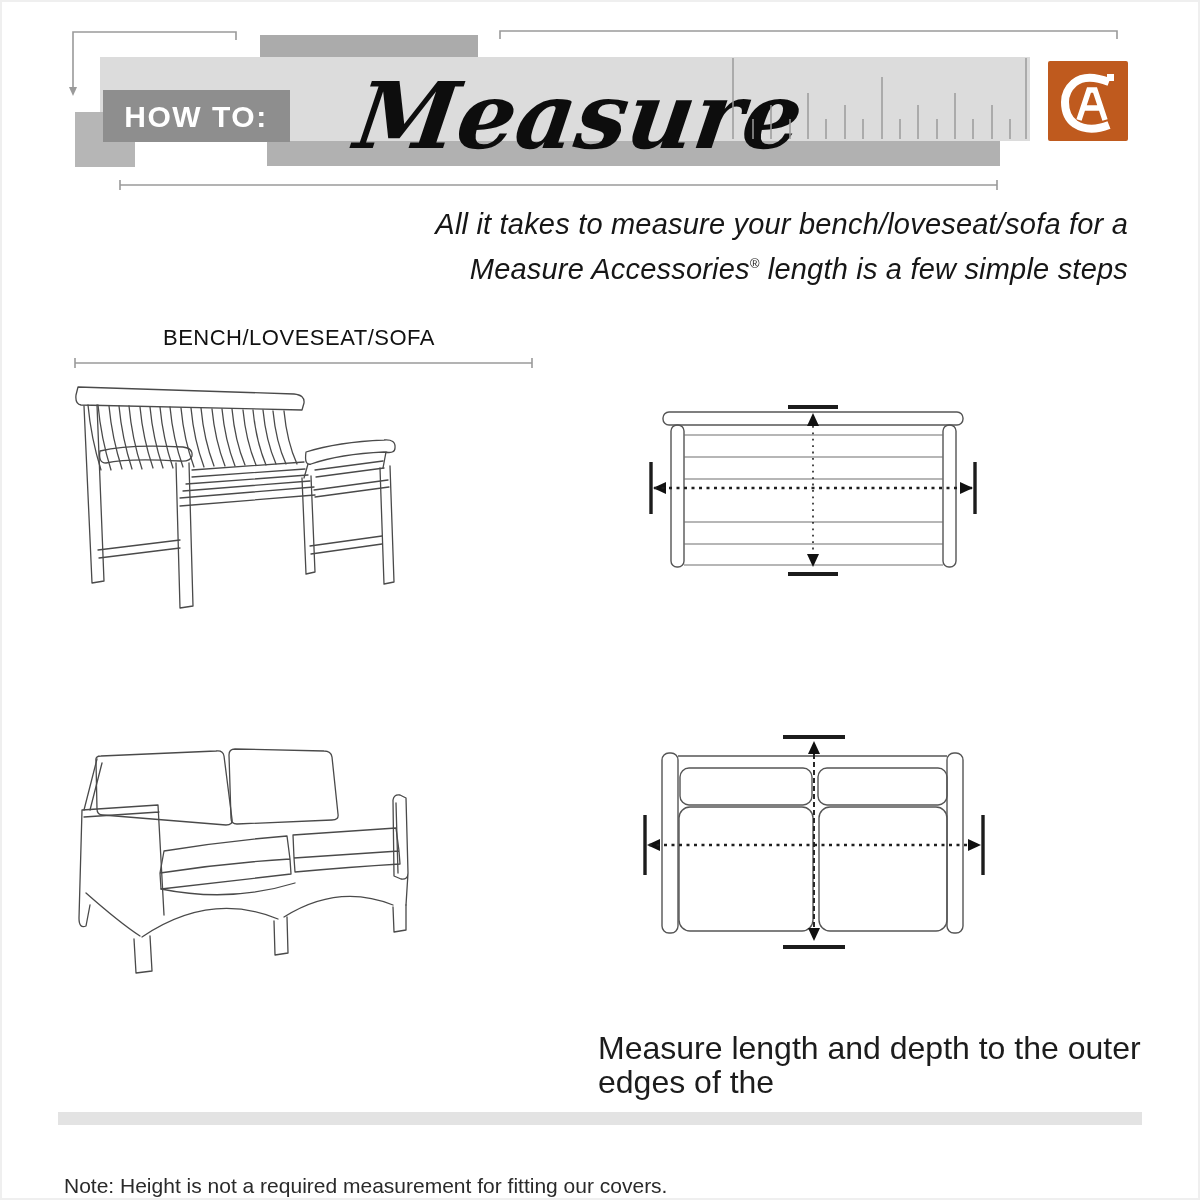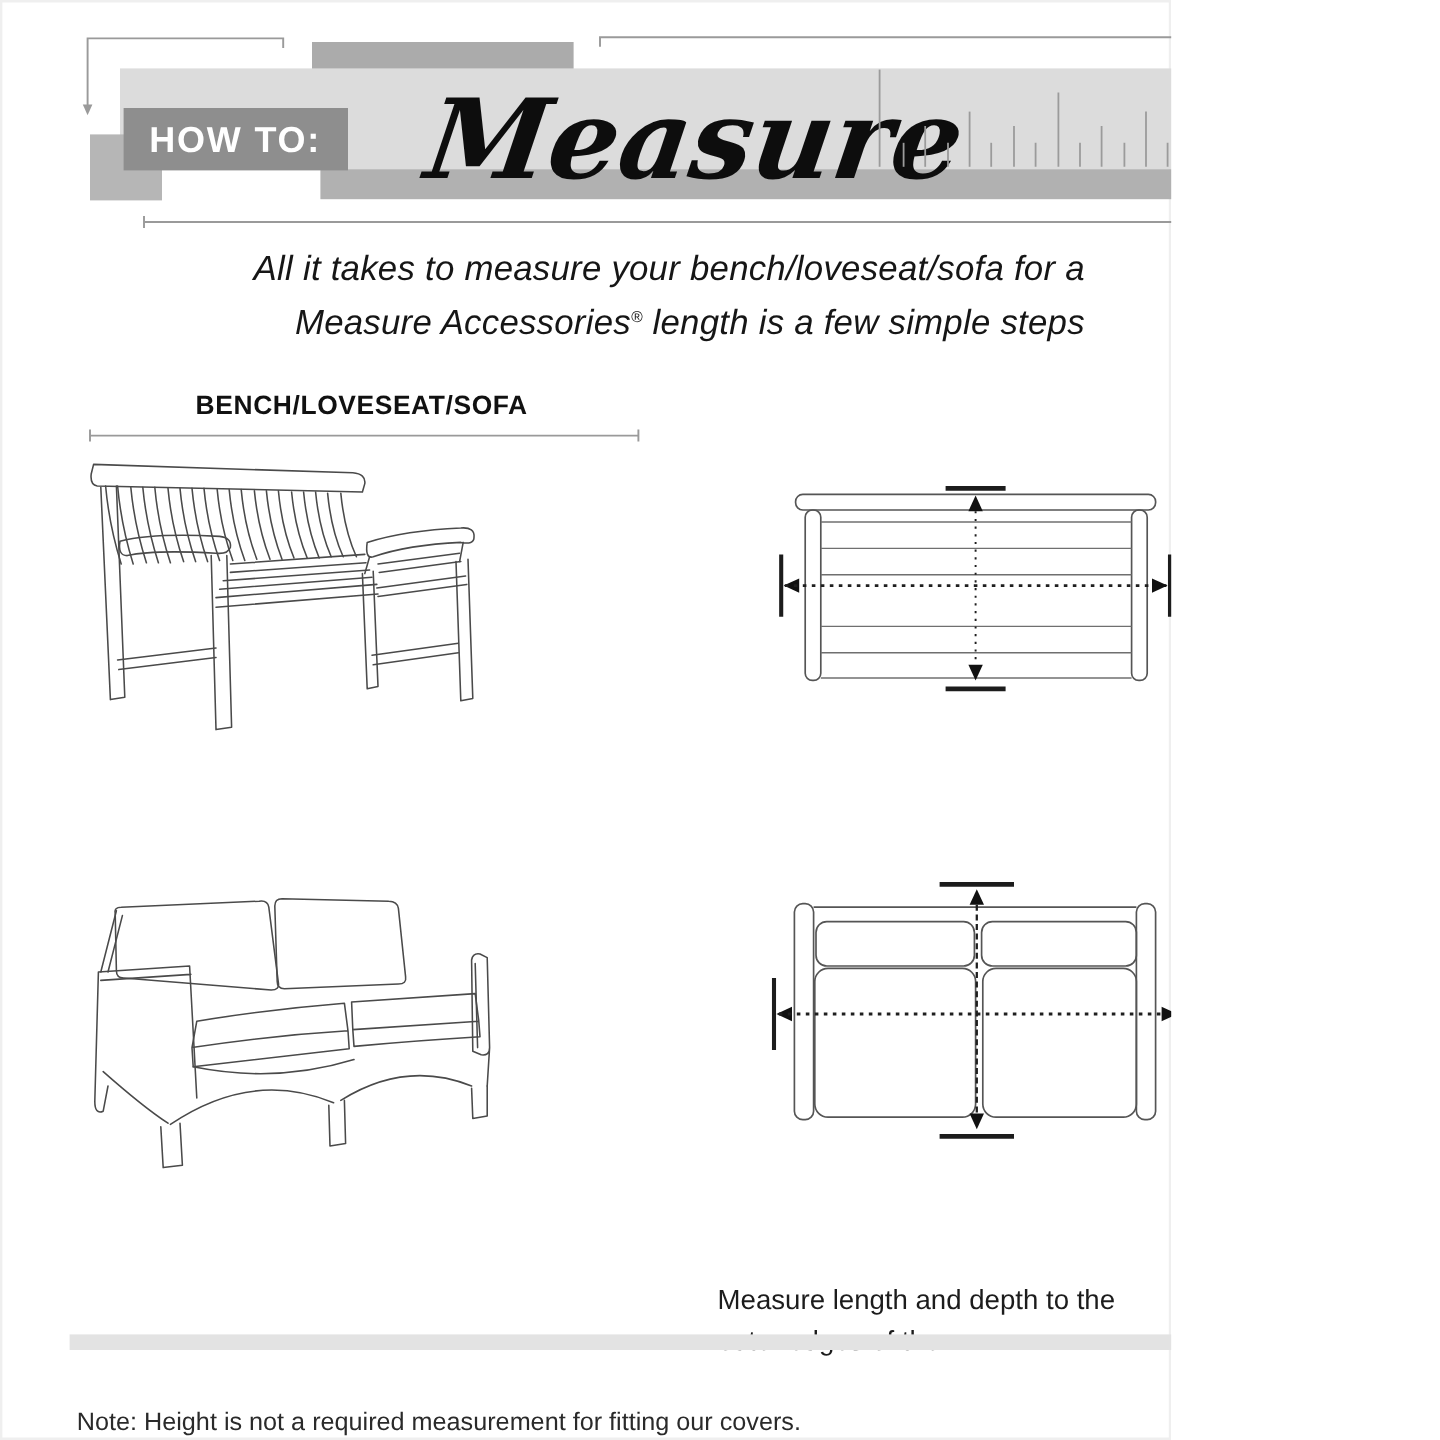--- a/index.html
+++ b/index.html
@@ -1,35 +1,35 @@
 <!DOCTYPE html>
 <html><head>
 <meta charset="utf-8">
 <style>
   html,body{margin:0;padding:0;background:#fff;}
-  .canvas{position:relative;width:976px;height:1200px;background:#fff;overflow:hidden;
+  .canvas{position:relative;width:1200px;height:1200px;background:#fff;overflow:hidden;
           font-family:"Liberation Sans",sans-serif;box-shadow:inset 0 0 0 2px #efefef;}
   .abs{position:absolute;}
   svg{display:block;}
   .sketch{stroke:#4a4a4a;stroke-width:1.3;fill:none;stroke-linecap:round;stroke-linejoin:round;}
   .slat{stroke:#6f6f6f;stroke-width:1.2;}
   .frame{stroke:#555;stroke-width:1.4;fill:none;}
   .dotH{stroke:#1f1f1f;stroke-width:2.4;stroke-dasharray:3 4.5;fill:none;}
   .dotV{stroke:#1f1f1f;stroke-width:1.6;stroke-dasharray:1.8 4.6;fill:none;}
   .dashV{stroke:#1f1f1f;stroke-width:1.9;stroke-dasharray:5 3;fill:none;}
   .endbar{stroke:#1c1c1c;stroke-width:4;fill:none;}
   .endbarThin{stroke:#1c1c1c;stroke-width:3.4;fill:none;}
   .arrow{fill:#111;stroke:none;}
   .dimline{stroke:#9a9a9a;stroke-width:1.6;fill:none;}
   .intro{position:absolute;top:205px;right:72px;text-align:right;color:#161616;
          font-size:29px;line-height:39px;letter-spacing:.2px;font-style:italic;}
   .intro sup{font-size:13px;}
-  .section-label{position:absolute;left:163px;top:325px;font-size:22px;font-weight:bold;
+  .section-label{position:absolute;left:163px;top:325px;font-size:22px;font-weight:normal;
                  letter-spacing:.5px;color:#111;}
-  .instruction{position:absolute;left:598px;top:1031px;font-size:23px;line-height:34px;color:#1c1c1c;margin-top:35px;}
+  .instruction{position:absolute;left:598px;top:1031px;font-size:32px;line-height:34px;color:#1c1c1c;}
   .bottom-bar{position:absolute;left:58px;top:1112px;width:1084px;height:13px;background:#e3e3e3;}
   .note{position:absolute;left:64px;top:1174px;font-size:21px;color:#2a2a2a;}
 </style>
 </head>
 <body>
 
 <div class="canvas">
 
   <svg class="abs" style="left:0;top:0" width="1200" height="200" viewBox="0 0 1200 200">
 

